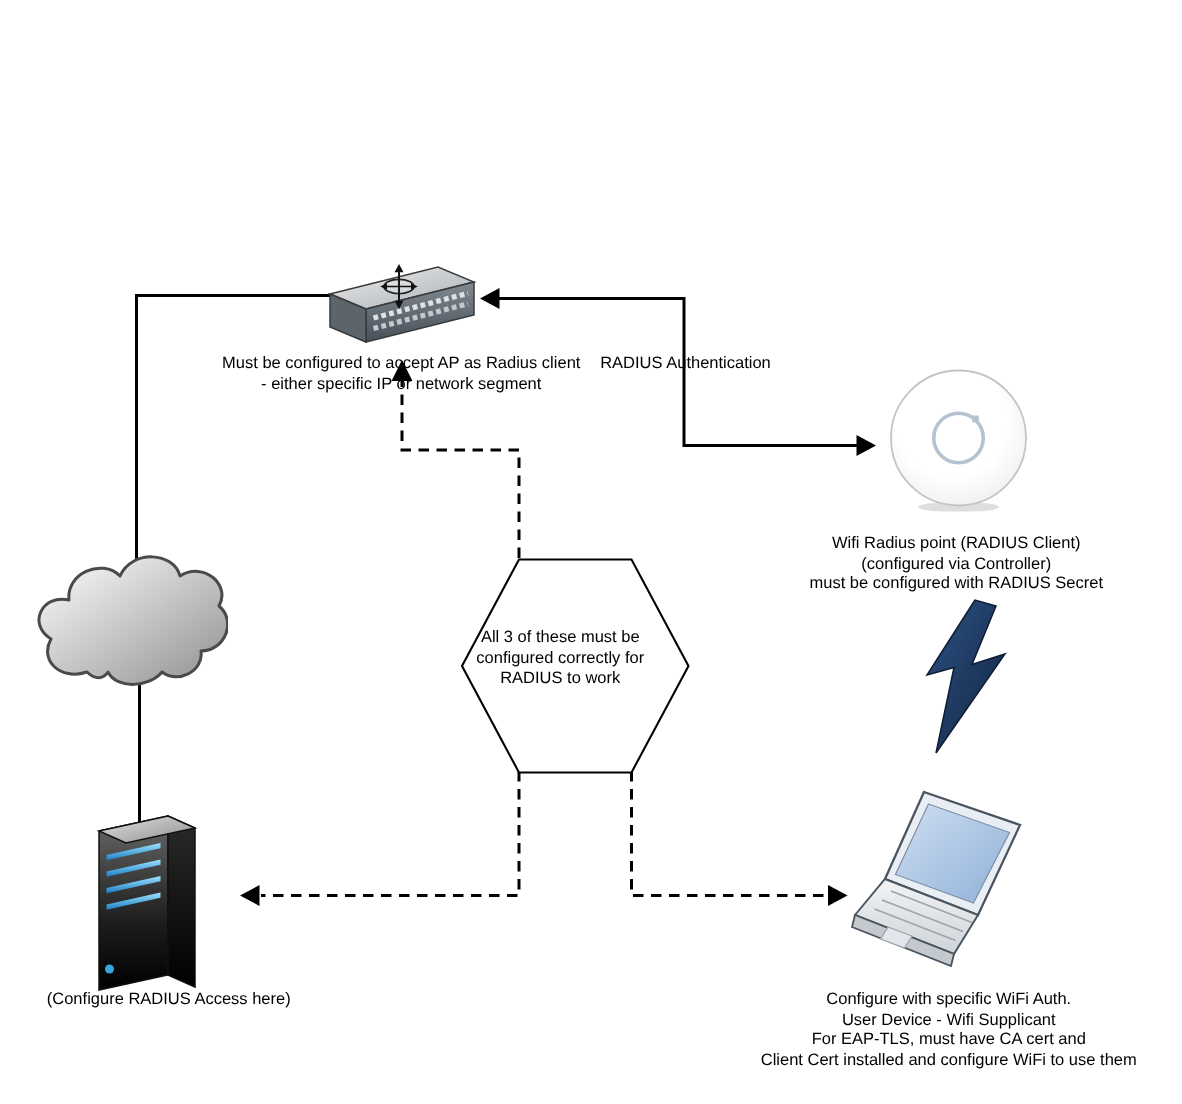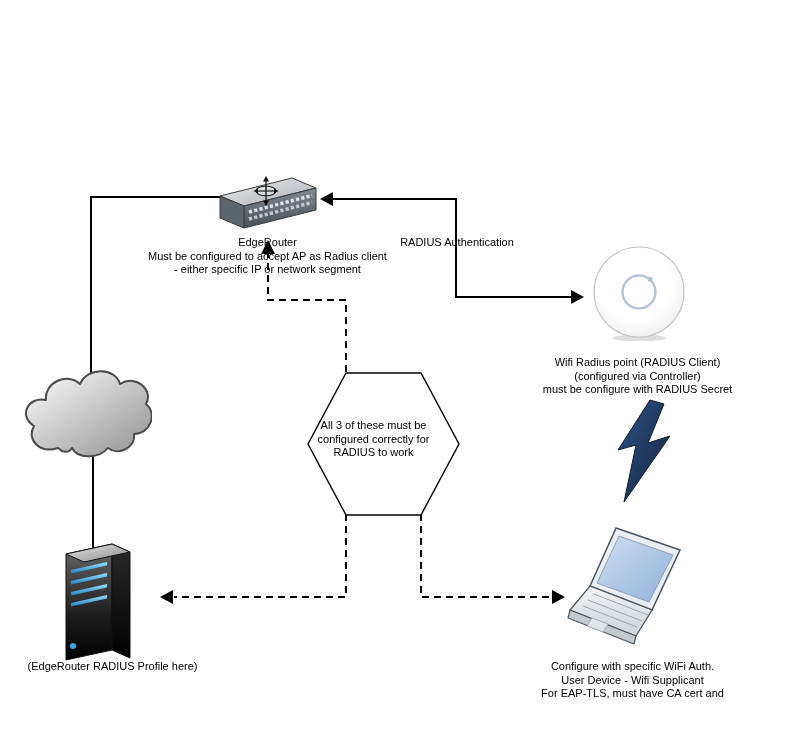--- a/index.html
+++ b/index.html
@@ -141,42 +141,42 @@
     </defs>
     <polygon points="56,6 120,28 92,88 30,64" fill="#e9eef5" stroke="#4a5560" stroke-width="1.5"></polygon>
     <polygon points="59,14 113,33 89,80 37,61" fill="url(#scr)" stroke="#7e8fa3" stroke-width="0.8"></polygon>
     <polygon points="30,64 92,88 76,114 10,88" fill="url(#baseT)" stroke="#4a5560" stroke-width="1.3"></polygon>
     <path d="M34,72 L88,93 M28,78 L82,99 M23,84 L77,105" stroke="#9aa4ae" stroke-width="1" fill="none"></path>
     <polygon points="10,88 76,114 74,122 8,96" fill="#c4c9ce" stroke="#4a5560" stroke-width="1.2"></polygon>
     <polygon points="32,96 48,102 43,110 27,104" fill="#e2e6ea" stroke="#9aa4ae" stroke-width="0.8"></polygon>
   </svg>
 
   <div class="label" style="left:125px; top:236px; width:285px;">
-    <div>EdgeRouter</div>
     <div>Must be configured to accept AP as Radius client</div>
     <div>- either specific IP or network segment</div>
   </div>
 
   <div class="label" style="left:377px; top:236px; width:160px;">RADIUS Authentication</div>
 
   <div class="label" style="left:505px; top:356px; width:265px;">
     <div>Wifi Radius point  (RADIUS Client)</div>
     <div>(configured via Controller)</div>
-    <div>must be configure with RADIUS Secret</div>
+    <div>must be configured with RADIUS Secret</div>
   </div>
 
   <div class="label" style="left:305px; top:419px; width:137px;">
     <div>All 3 of these must be</div>
     <div>configured correctly for</div>
     <div>RADIUS to work</div>
   </div>
 
   <div class="label" style="left:10px; top:660px; width:205px;">
-    <div>(EdgeRouter RADIUS Profile here)</div>
+    <div>(Configure RADIUS Access here)</div>
   </div>
 
   <div class="label" style="left:495px; top:660px; width:275px;">
     <div>Configure with specific WiFi Auth.</div>
     <div>User Device - Wifi Supplicant</div>
     <div>For EAP-TLS, must have CA cert and</div>
+    <div>Client Cert installed and configure WiFi to use them</div>
   </div>
 
 </div>
 
 </body></html>

